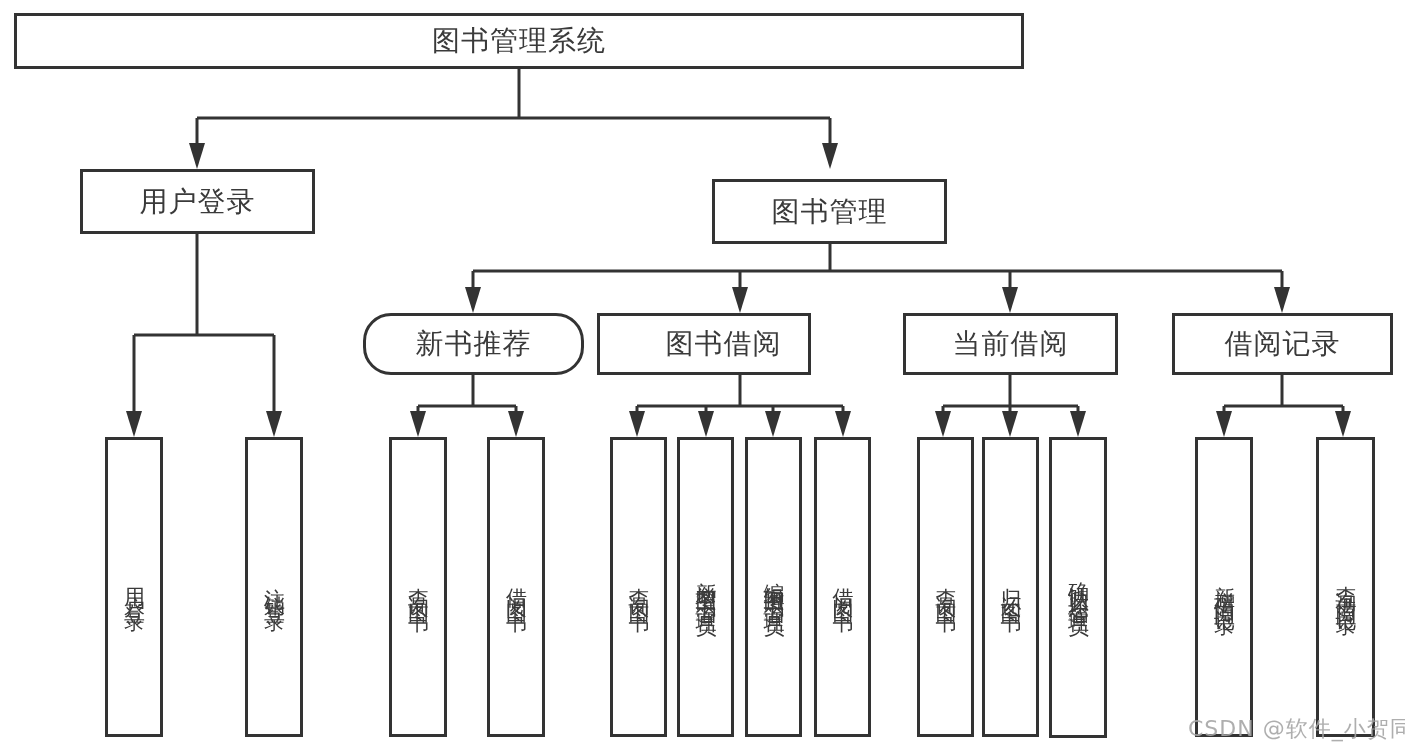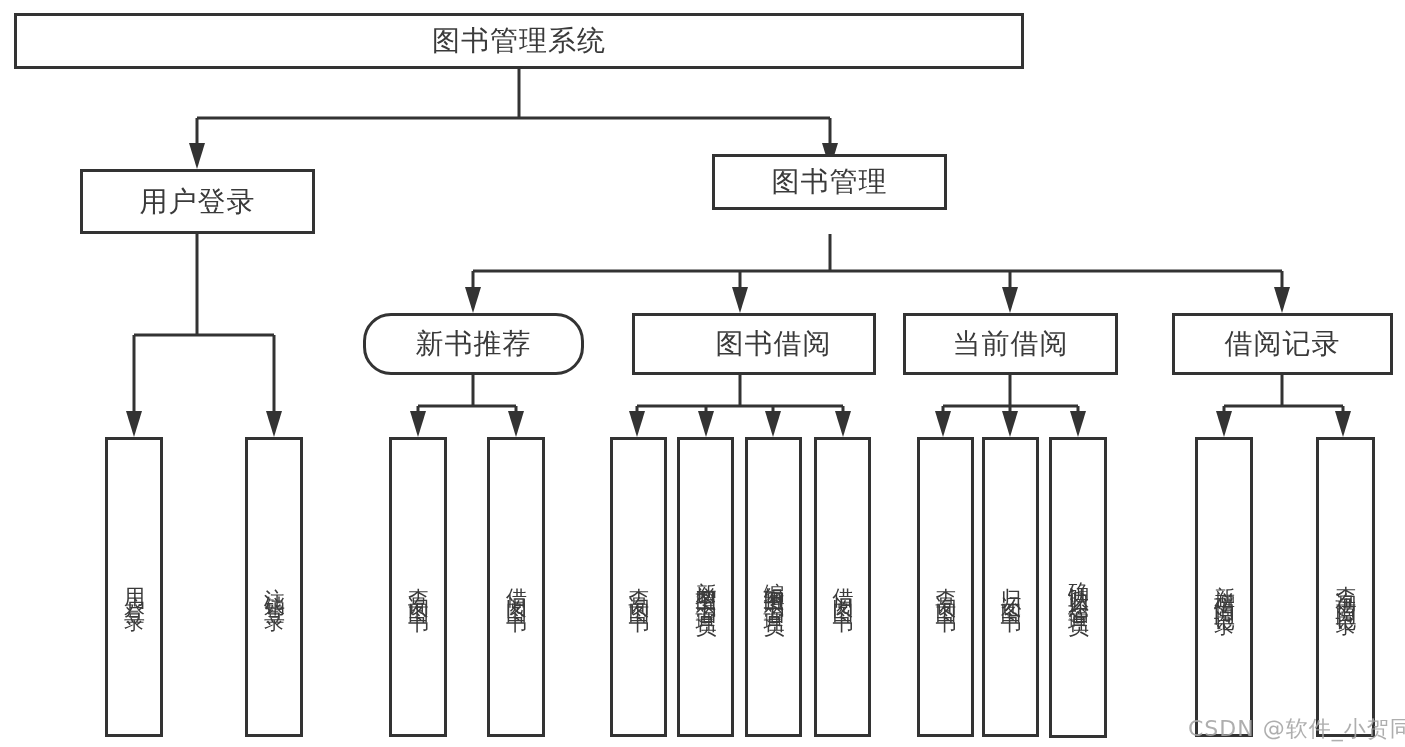--- a/index.html
+++ b/index.html
@@ -135,24 +135,24 @@
       <polygon points="1070,411 1086,411 1078,437"></polygon>
 
       <polygon points="1216,411 1232,411 1224,437"></polygon>
       <polygon points="1335,411 1351,411 1343,437"></polygon>
     </g>
   </svg>
 
   <div class="node" style="left:14px; top:13px; width:1010px; height:56px;">图书管理系统</div>
 
   <div class="node" style="left:80px; top:169px; width:235px; height:65px;">用户登录</div>
-  <div class="node" style="left:712px; top:154px; width:235px; height:56px;">图书管理</div>
+  <div class="node" style="left:712px; top:179px; width:235px; height:65px;">图书管理</div>
 
   <div class="node" style="left:363px; top:313px; width:221px; height:62px;border-radius:28px;">新书推荐</div>
-  <div class="node" style="left:632px; top:313px; width:244px; height:62px;padding-left:39px;">图书借阅</div>
+  <div class="node" style="left:597px; top:313px; width:214px; height:62px;padding-left:39px;">图书借阅</div>
   <div class="node" style="left:903px; top:313px; width:215px; height:62px;">当前借阅</div>
   <div class="node" style="left:1172px; top:313px; width:221px; height:62px;">借阅记录</div>
 
   <div class="vnode" style="left:105px; top:437px; width:58px; height:300px;">用户登录</div>
   <div class="vnode" style="left:245px; top:437px; width:58px; height:300px;">注销登录</div>
 
   <div class="vnode" style="left:389px; top:437px; width:58px; height:300px;">查询图书</div>
   <div class="vnode" style="left:487px; top:437px; width:58px; height:300px;">借阅图书</div>
 
   <div class="vnode" style="left:610px; top:437px; width:57px; height:300px;">查询图书</div>

